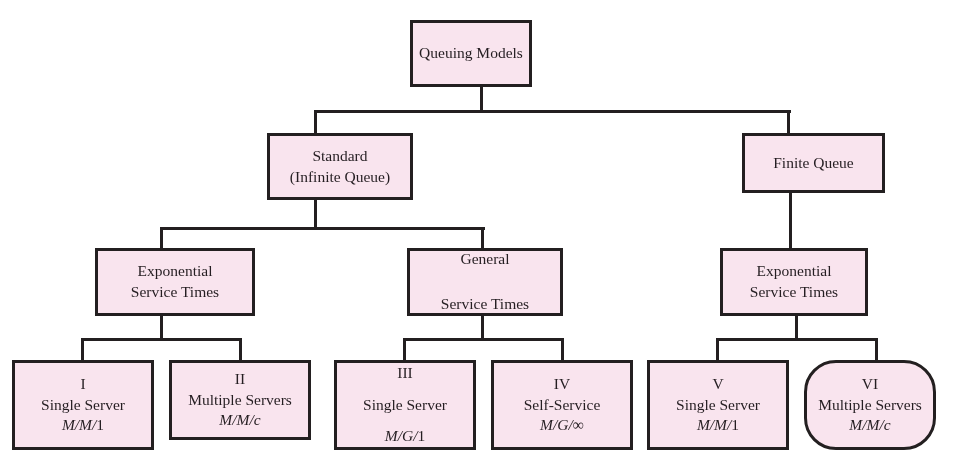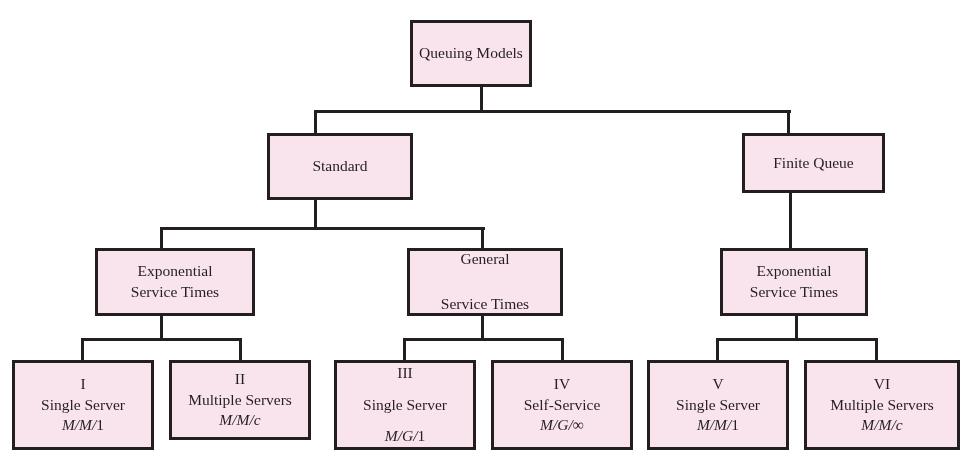--- a/index.html
+++ b/index.html
@@ -72,20 +72,21 @@
   <div class="hline" style="left:716px; top:338px; width:162px;"></div>
   <div class="vline" style="left:716px; top:338px; height:23px;"></div>
   <div class="vline" style="left:875px; top:338px; height:23px;"></div>
 
   <div class="node" style="left:410px; top:20px; width:122px; height:67px;">
     <div class="nl">Queuing Models</div>
   </div>
 
   <div class="node" style="left:243px; top:133px; width:146px; height:67px;margin-left:24px;">
     <div class="nl">Standard</div>
+    <div class="nl">(Infinite Queue)</div>
   </div>
   <div class="node" style="left:718px; top:133px; width:143px; height:60px;margin-left:24px;">
     <div class="nl">Finite Queue</div>
   </div>
 
   <div class="node" style="left:95px; top:248px; width:160px; height:68px;">
     <div class="nl">Exponential</div>
     <div class="nl">Service Times</div>
   </div>
   <div class="node" style="left:407px; top:248px; width:156px; height:68px;gap:24px;">
@@ -120,19 +121,19 @@
     <div class="nl">Self-Service</div>
     <div class="nl notation"><span>M/G/</span><span class="up">∞</span></div>
   </div>
 
   <div class="node" style="left:647px; top:360px; width:142px; height:90px;">
     <div class="nl">V</div>
     <div class="nl">Single Server</div>
     <div class="nl notation"><span>M/M/</span><span class="up">1</span></div>
   </div>
 
-  <div class="node" style="left:804px; top:360px; width:156px; height:90px;">
+  <div class="node" style="left:804px; top:360px; width:132px; height:90px;border-radius:32px;">
     <div class="nl">VI</div>
     <div class="nl">Multiple Servers</div>
     <div class="nl notation"><span>M/M/c</span><span class="up"></span></div>
   </div>
 
 </div>
 
 </body></html>

